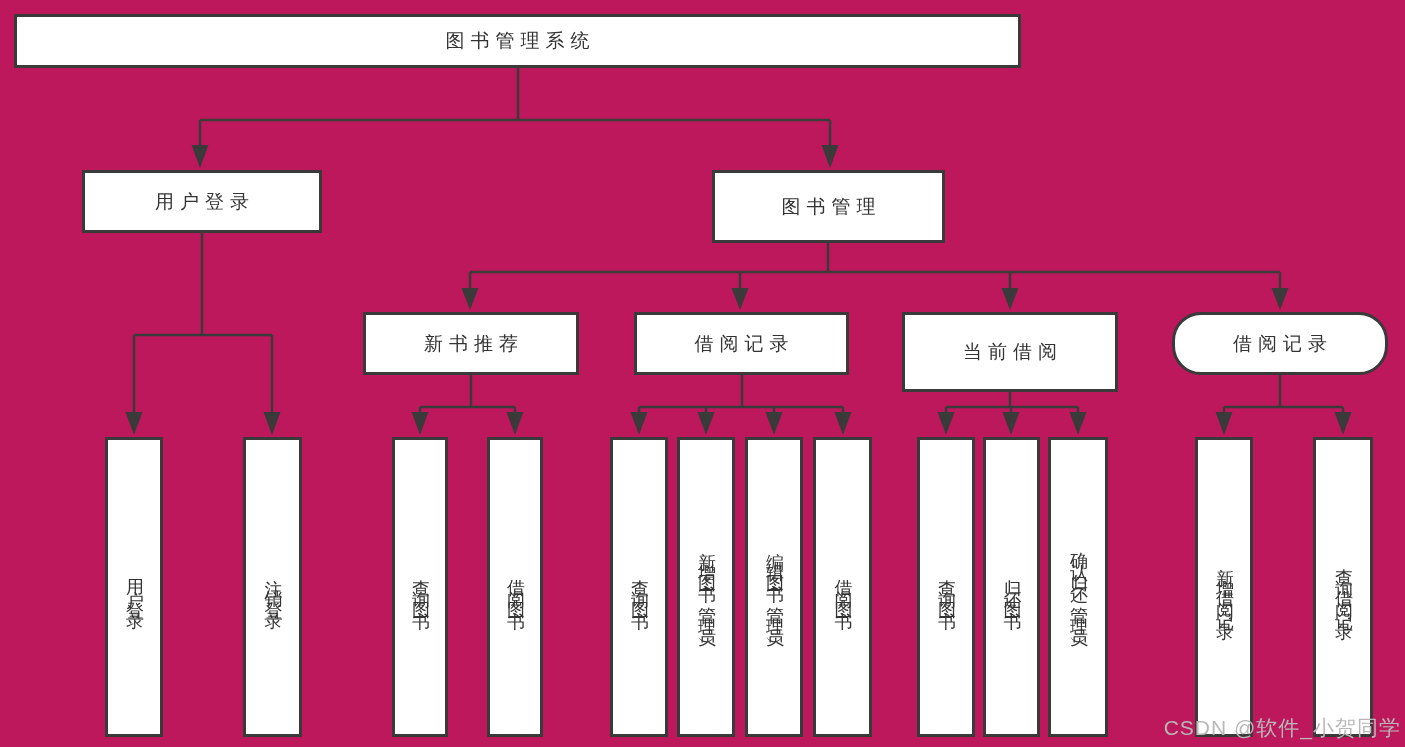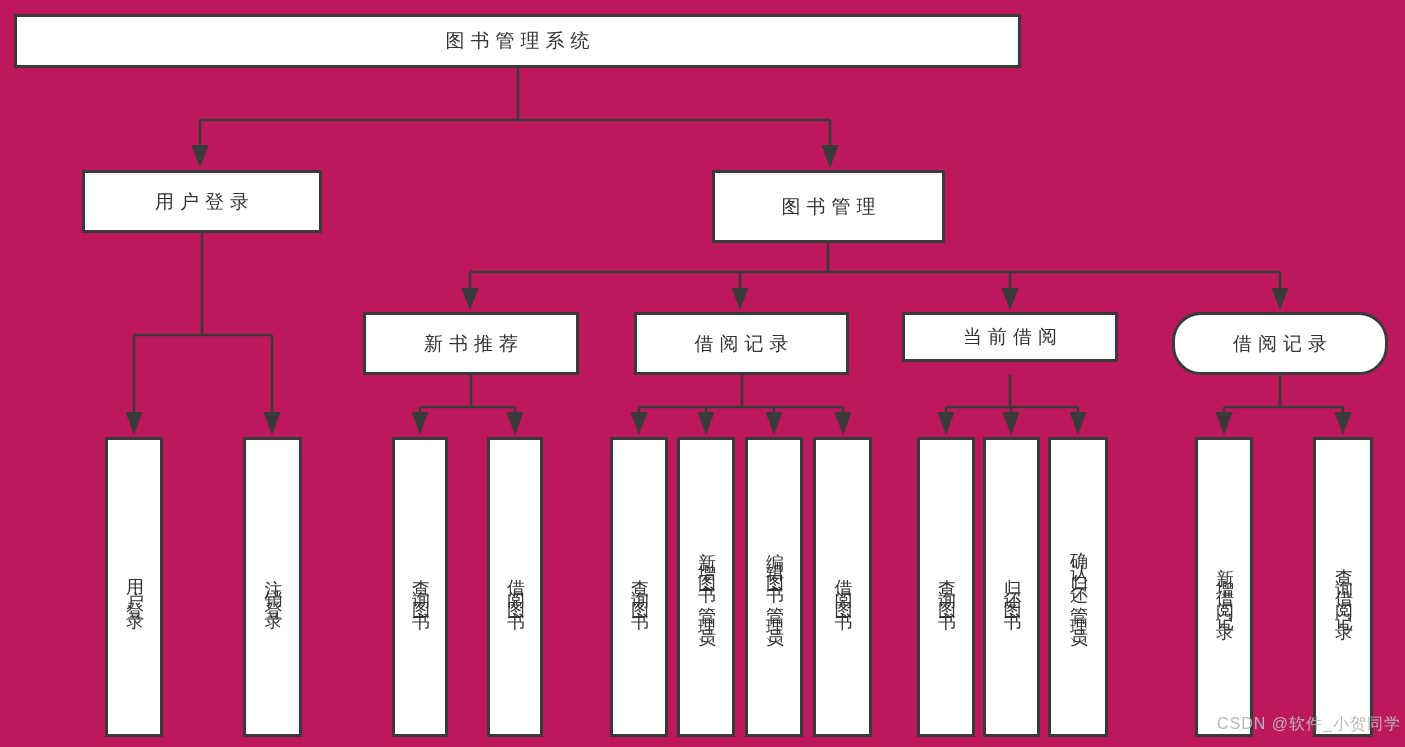--- a/index.html
+++ b/index.html
@@ -19,21 +19,21 @@
     border:3px solid #3a3a3a; display:flex; align-items:center; justify-content:center;
     z-index:2;
   }
   .vtext {
     writing-mode:vertical-rl; text-orientation:mixed;
     color:#333333; font-size:18px; line-height:1.1; letter-spacing:11px;
     white-space:nowrap;
   }
   .watermark {
     position:absolute; right:4px; top:714px; z-index:5;
-    color:#b8b8b8; font-size:16px; letter-spacing:1px; white-space:nowrap;
+    color:#b8b8b8; font-size:21px; letter-spacing:1px; white-space:nowrap;
   }
 </style>
 </head>
 <body>
 
 <div class="canvas">
 
   <svg class="connectors" width="1405" height="747" viewBox="0 0 1405 747" xmlns="http://www.w3.org/2000/svg">
     <g stroke="#3a3a3a" stroke-width="2.5" fill="none">
 
@@ -77,21 +77,21 @@
     </g>
   </svg>
 
   <div class="hbox" style="left:14px; top:14px; width:1007px; height:54px;">图书管理系统</div>
 
   <div class="hbox" style="left:82px; top:170px; width:240px; height:63px;">用户登录</div>
   <div class="hbox" style="left:712px; top:170px; width:233px; height:73px;">图书管理</div>
 
   <div class="hbox" style="left:363px; top:312px; width:216px; height:63px;text-align:right;">新书推荐</div>
   <div class="hbox" style="left:634px; top:312px; width:215px; height:63px;">借阅记录</div>
-  <div class="hbox" style="left:902px; top:312px; width:216px; height:50px;">当前借阅</div>
+  <div class="hbox" style="left:902px; top:312px; width:216px; height:80px;">当前借阅</div>
   <div class="hbox" style="left:1172px; top:312px; width:216px; height:63px;border-radius:29px;">借阅记录</div>
 
   <div class="vbox" style="left:105px; width:58px;">
     <span class="vtext">用户登录</span>
   </div>
   <div class="vbox" style="left:243px; width:59px;">
     <span class="vtext">注销登录</span>
   </div>
 
   <div class="vbox" style="left:392px; width:56px;">

